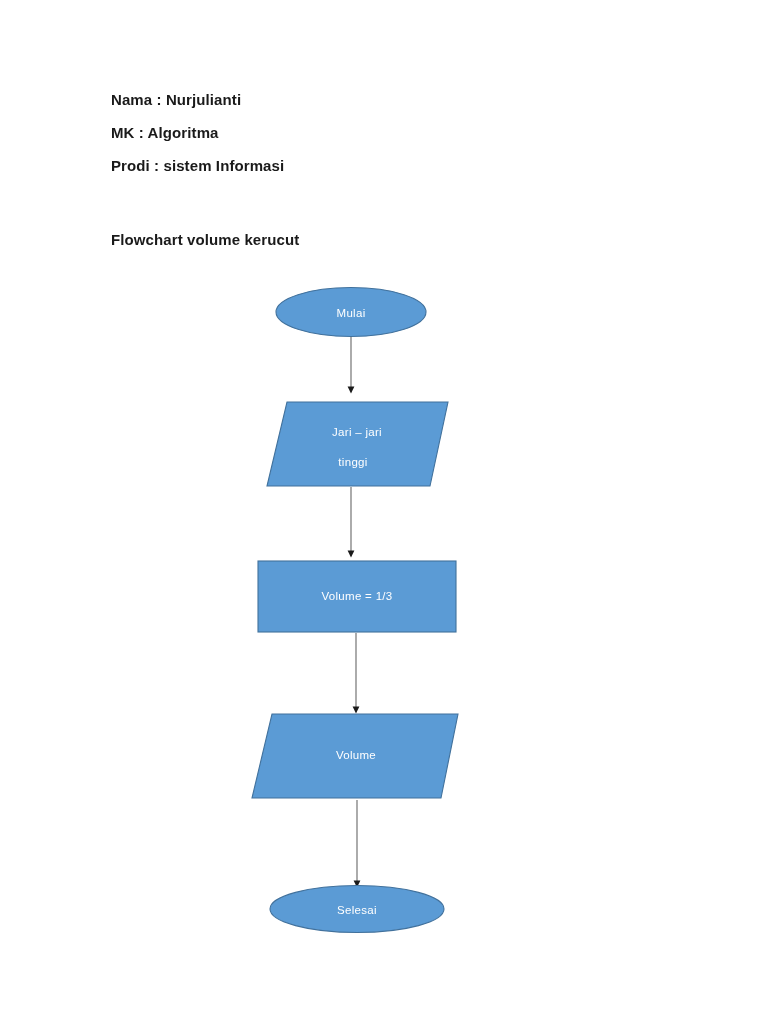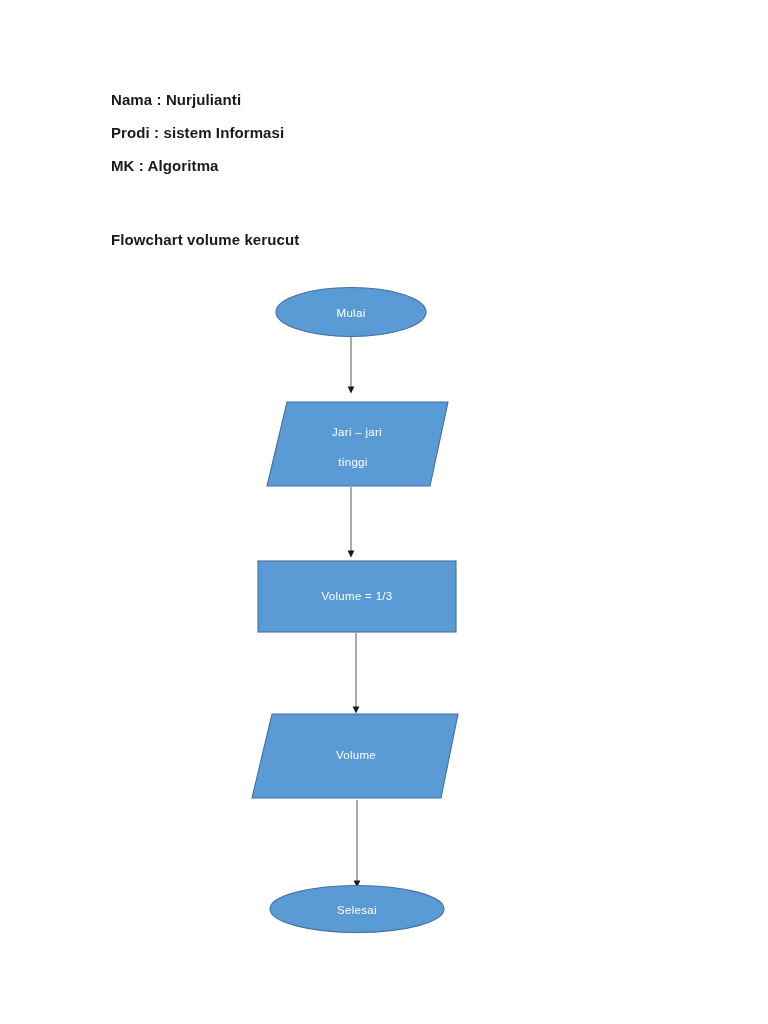--- a/index.html
+++ b/index.html
@@ -65,22 +65,22 @@
     letter-spacing: 0.3px;
   }
 </style>
 </head>
 <body>
 
 <div class="page">
 
   <div class="header-block">
     <div class="header-line">Nama : Nurjulianti</div>
+    <div class="header-line">MK : Algoritma</div>
     <div class="header-line">Prodi : sistem Informasi</div>
-    <div class="header-line">MK : Algoritma</div>
     <div class="header-line title-line">Flowchart volume kerucut</div>
   </div>
 
   <div class="flowchart">
     <svg width="768" height="1024" viewBox="0 0 768 1024" xmlns="http://www.w3.org/2000/svg">
 
       <defs>
         <marker id="arrowhead" markerWidth="8" markerHeight="8" refX="3.6" refY="4" orient="auto" markerUnits="userSpaceOnUse">
           <path d="M 0 0.6 L 7.2 4 L 0 7.4 z" fill="#1A1A1A"></path>
         </marker>

